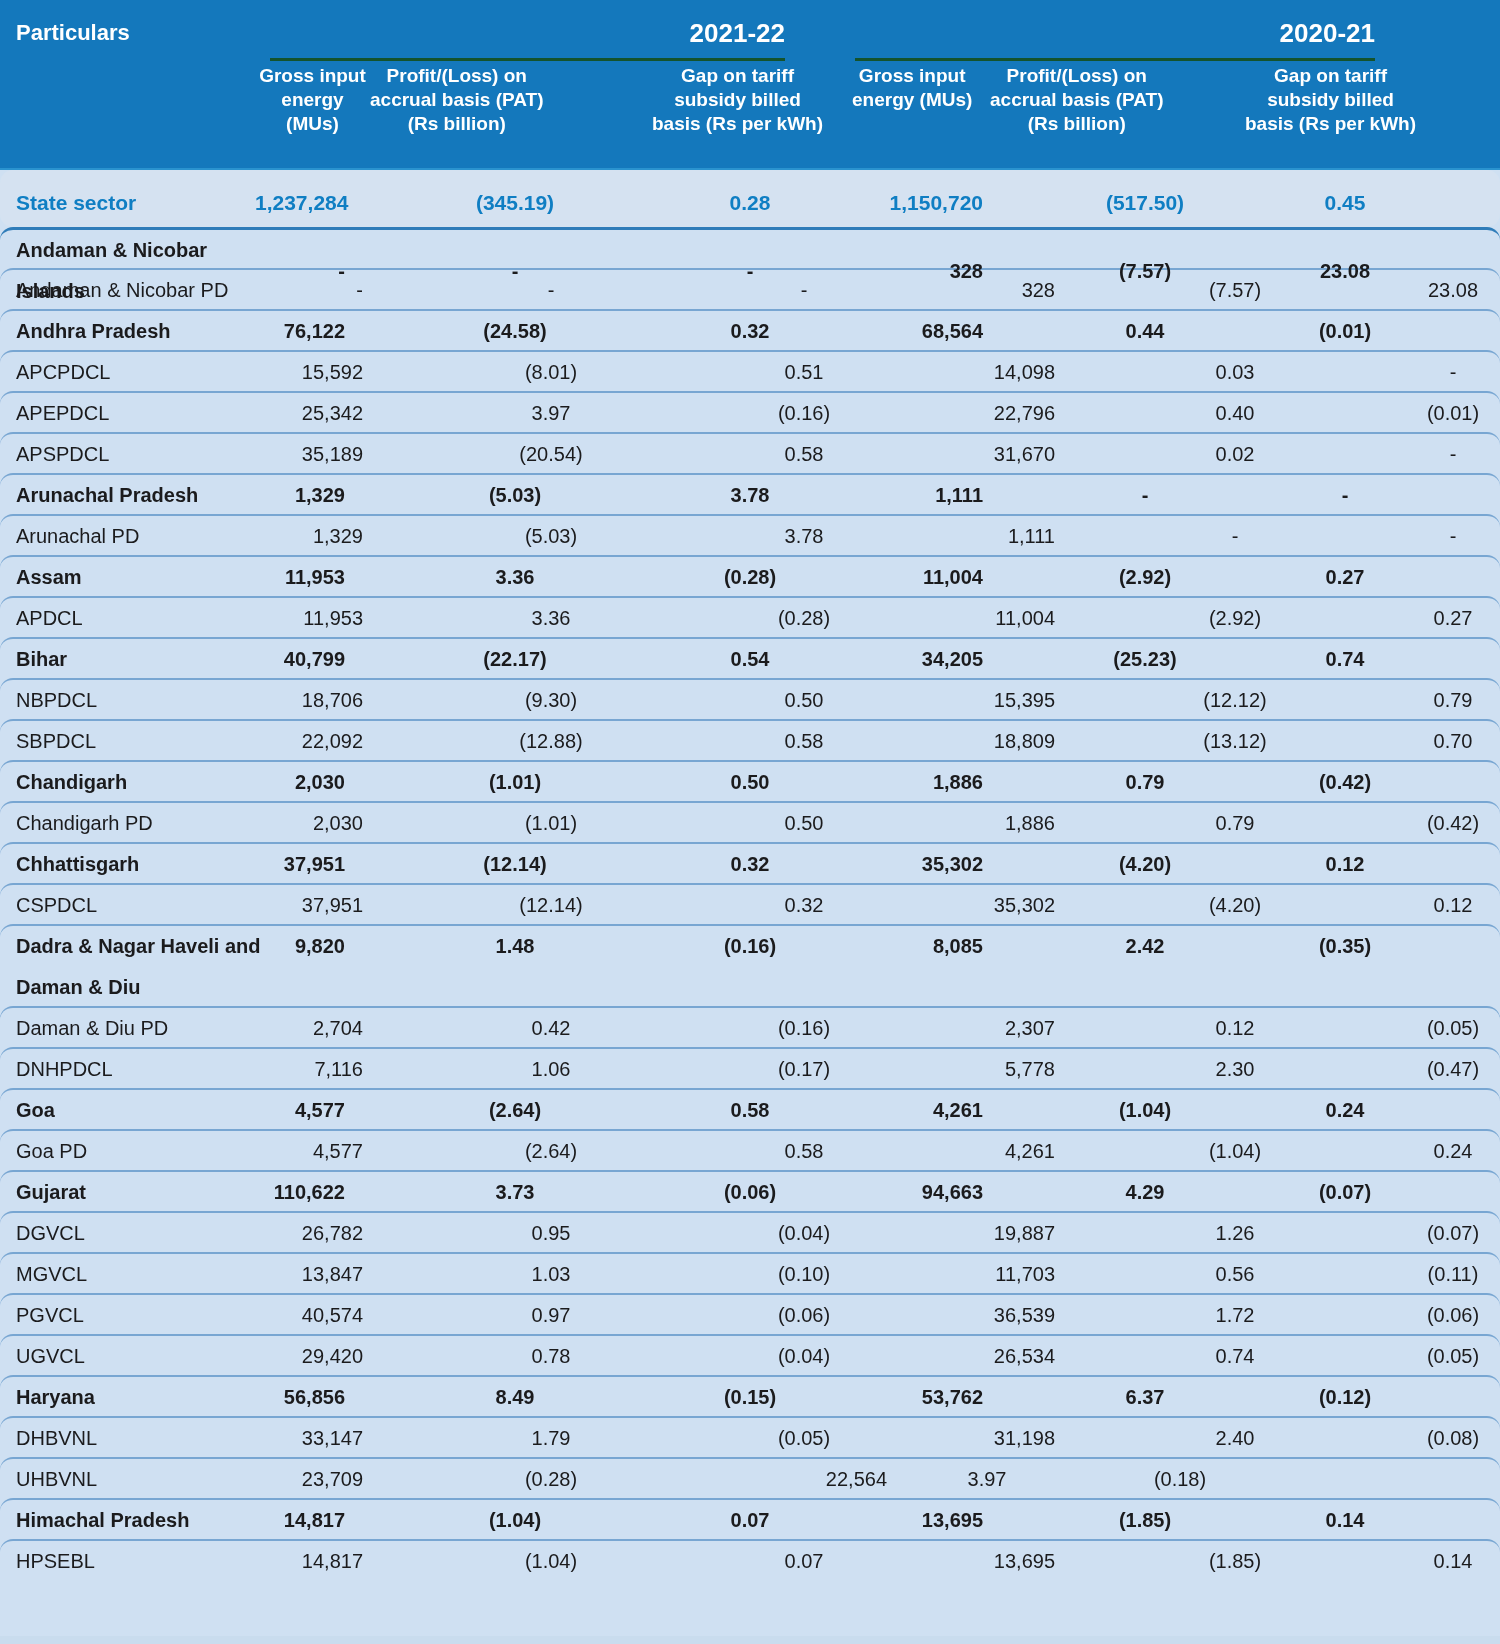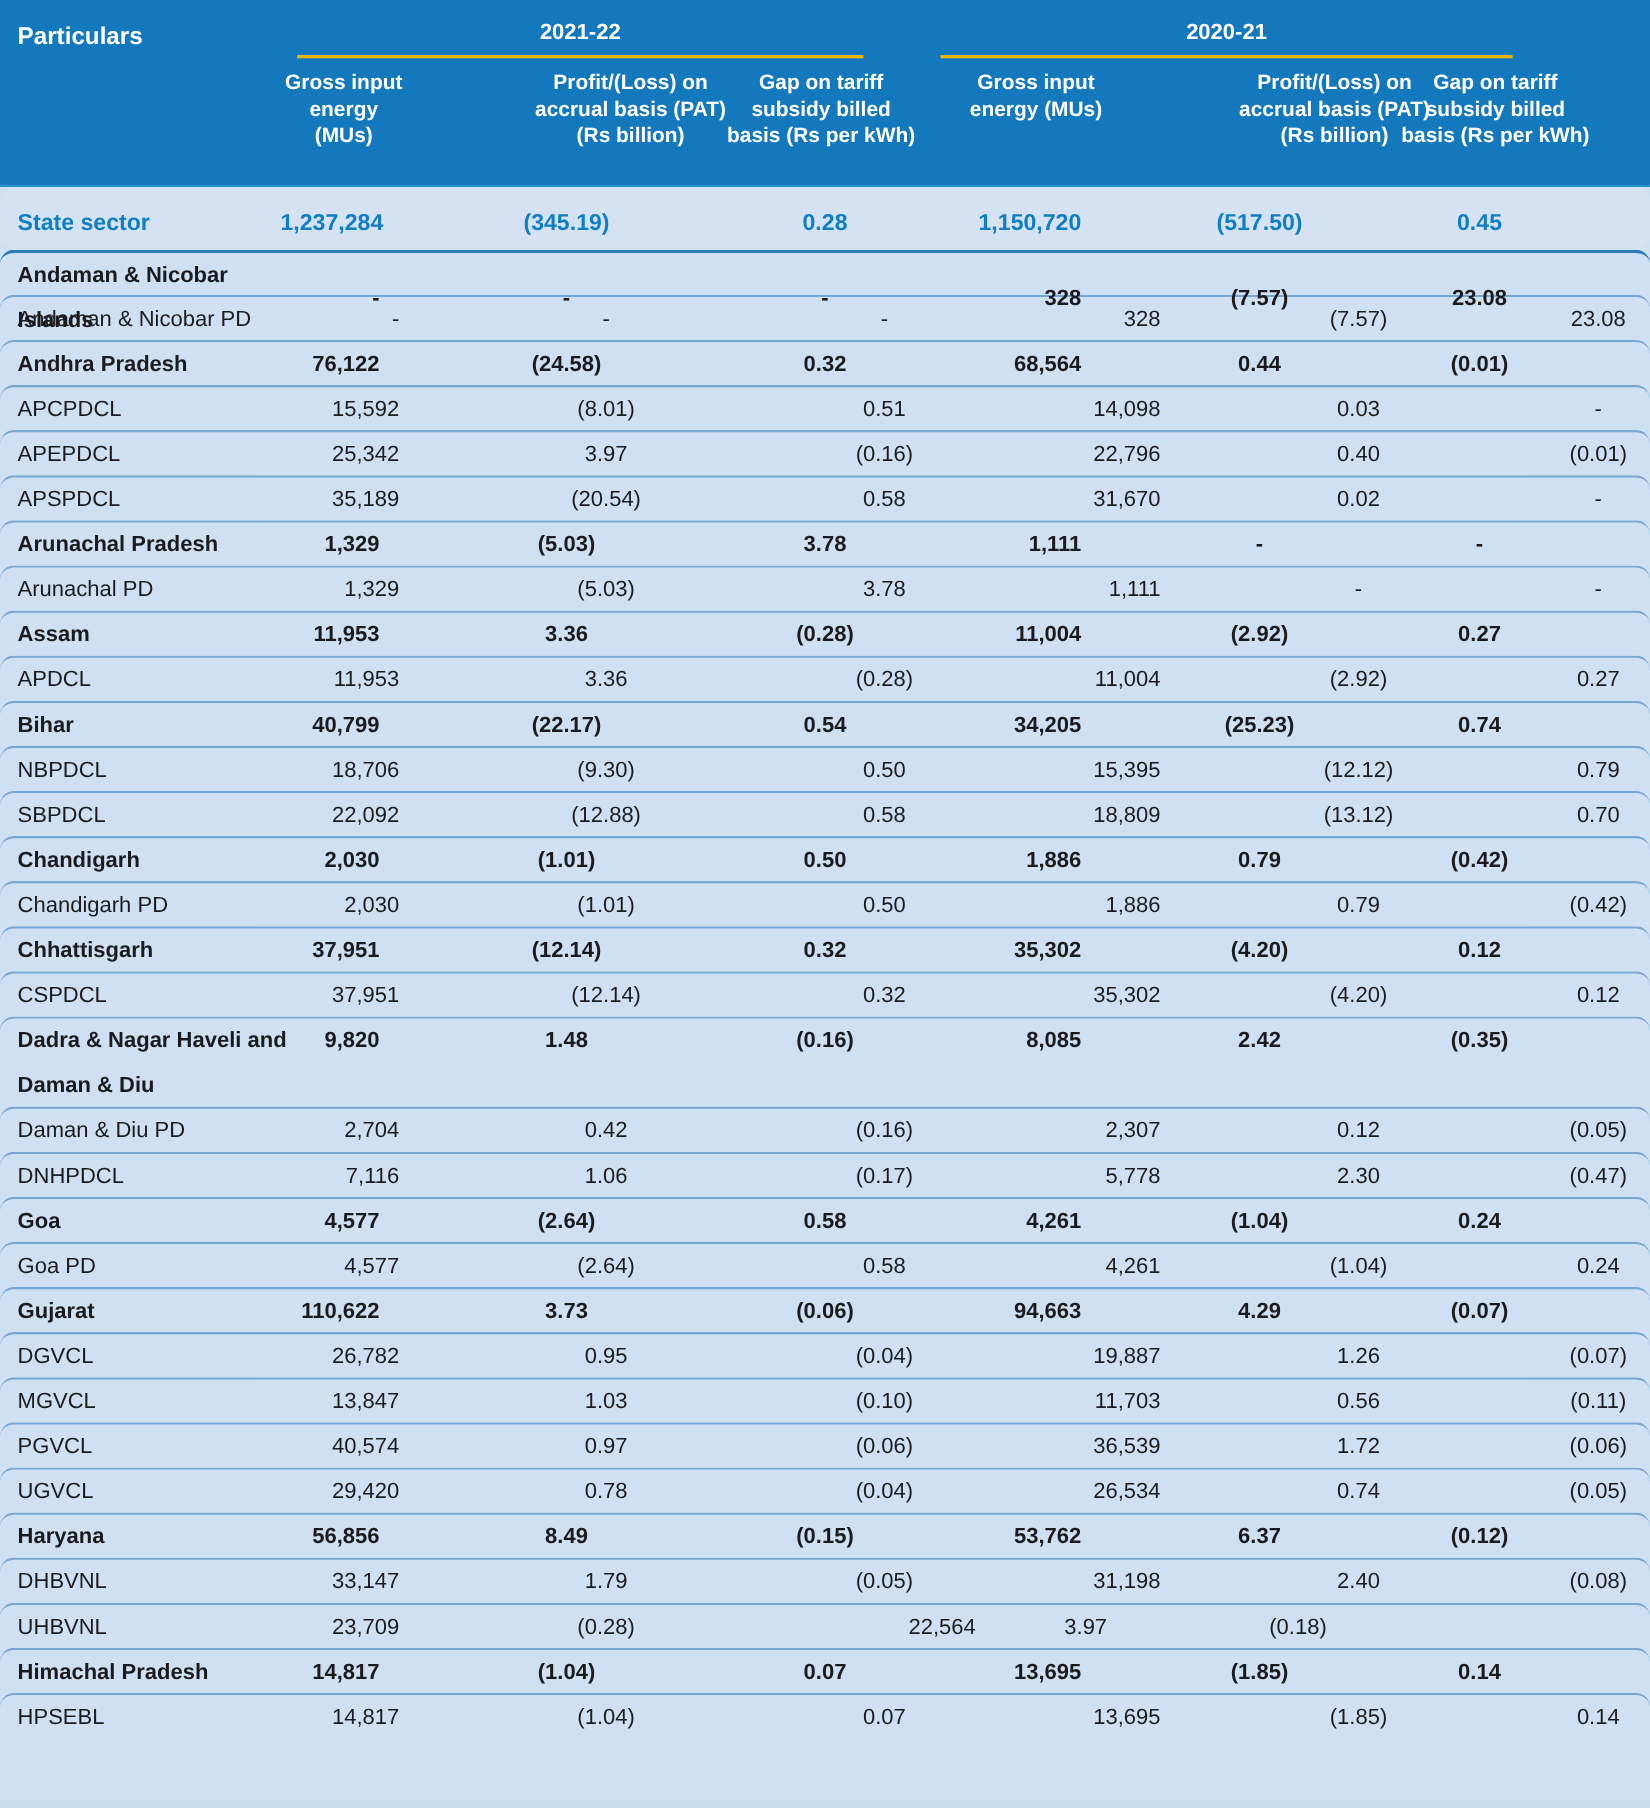--- a/index.html
+++ b/index.html
@@ -17,25 +17,25 @@
   body{font-family:"Liberation Sans", sans-serif;}
   .page{position:relative;width:1500px;height:1644px;background:var(--body-bg);overflow:hidden;}
 
   
   .header{position:relative;height:170px;background:var(--header-bg);
           border-bottom:2px solid var(--header-edge);box-sizing:border-box;color:#fff;padding-left:13px;}
   .particulars{position:absolute;left:16px;top:20px;font-size:22px;font-weight:bold;}
   .ygroup{position:absolute;top:18px;}
   .yg1{left:270px;width:515px;}
   .yg2{left:855px;width:520px;}
-  .ylabel{text-align:center;font-size:20px;font-weight:bold;padding-bottom:9px;
-          border-bottom:3px solid #eab308;}
+  .ylabel{text-align:right;font-size:26px;font-weight:bold;padding-bottom:9px;
+          border-bottom:3px solid #14532d;}
   .subrow{position:absolute;top:64px;left:0;width:1500px;display:grid;
           grid-template-columns:255px 115px 290px 180px 150px 310px 200px;}
-  .subcell{display:flex;justify-content:flex-end;align-items:flex-start;
+  .subcell{display:flex;justify-content:flex-start;align-items:flex-start;
            font-weight:bold;font-size:19px;line-height:24px;text-align:center;}
   .subcell .lines{display:block;}
   .sc4{transform:translateX(-8px);}
   .sc5{transform:translateX(12px);}
   .sc7{transform:translateX(-55px);}
 
   
   .tbody{position:relative;}
   .row{display:grid;grid-template-columns:255px 115px 290px 180px 150px 310px 200px;
        align-items:center;height:41px;box-sizing:border-box;line-height:41px;

